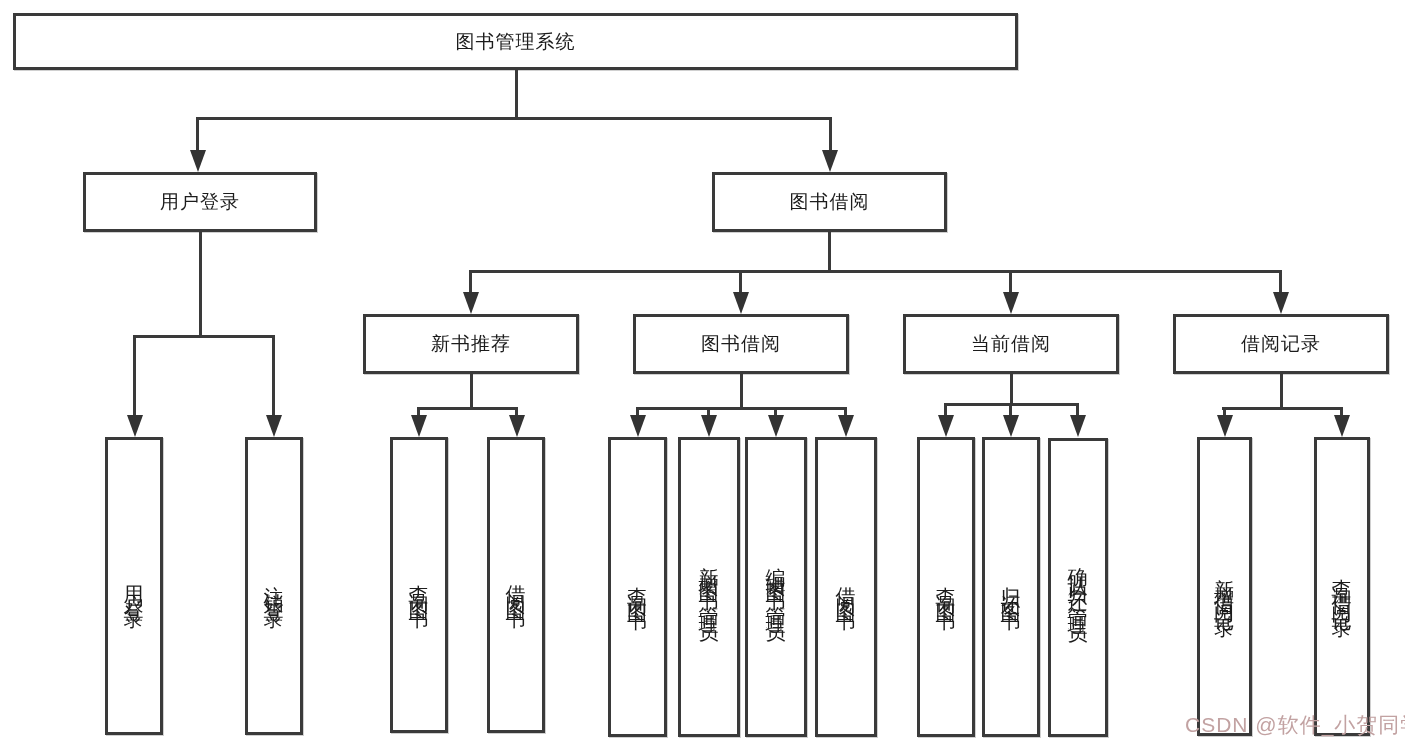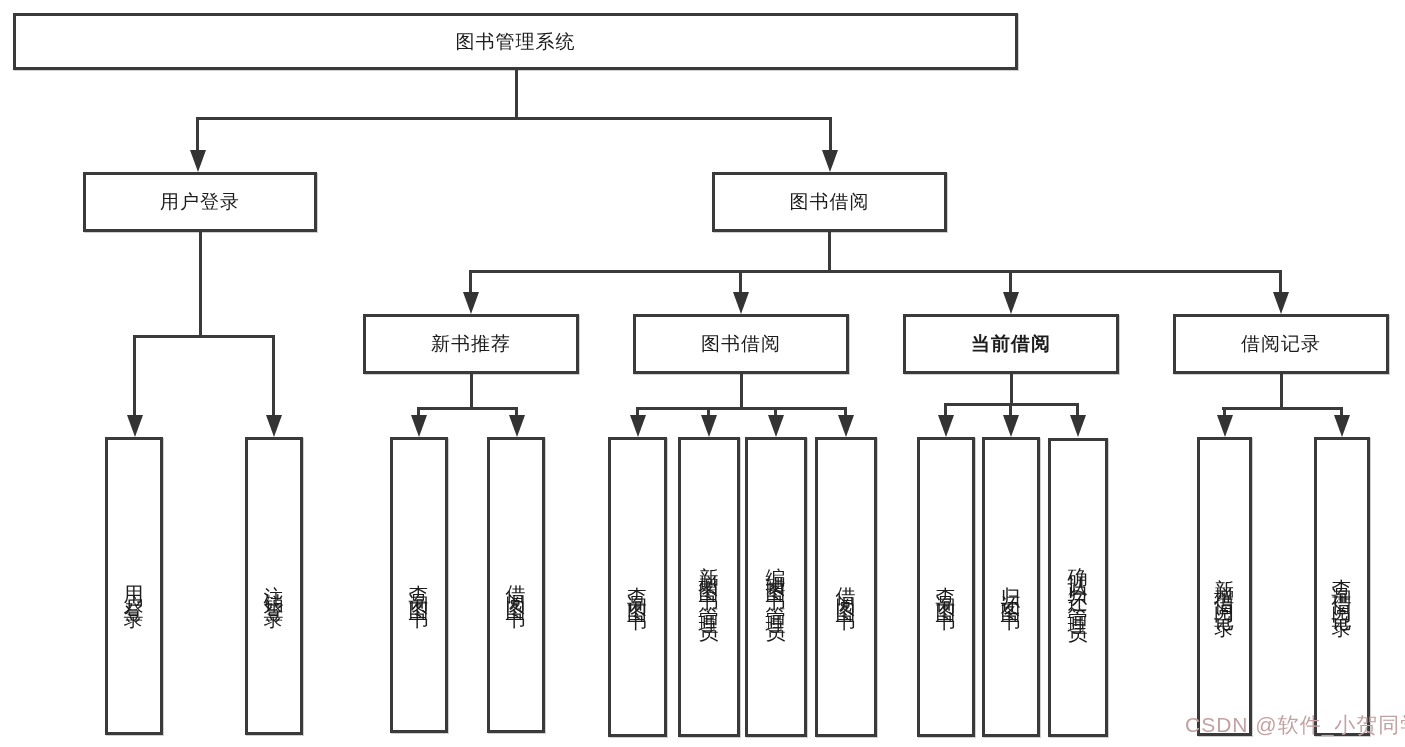--- a/index.html
+++ b/index.html
@@ -75,21 +75,21 @@
   <div class="ar" style="left:1003px;top:292px;"></div>
   <div class="vl" style="left:1279px;top:270px;height:24px;"></div>
   <div class="ar" style="left:1273px;top:292px;"></div>
 
   <div class="box" style="left:633px;top:314px;width:216px;height:60px;">
     <span>图书借阅</span>
   </div>
   <div class="box" style="left:363px;top:314px;width:216px;height:60px;">
     <span>新书推荐</span>
   </div>
-  <div class="box" style="left:903px;top:314px;width:216px;height:60px;font-weight:bold;">
+  <div class="box" style="left:903px;top:314px;width:216px;height:60px;">
     <span>当前借阅</span>
   </div>
   <div class="box" style="left:1173px;top:314px;width:216px;height:60px;">
     <span>借阅记录</span>
   </div>
 
   <div class="vl" style="left:470px;top:374px;height:36px;"></div>
   <div class="hl" style="left:417px;top:407px;width:101px;"></div>
   <div class="vl" style="left:417px;top:407px;height:10px;"></div>
   <div class="ar" style="left:411px;top:415px;"></div>

